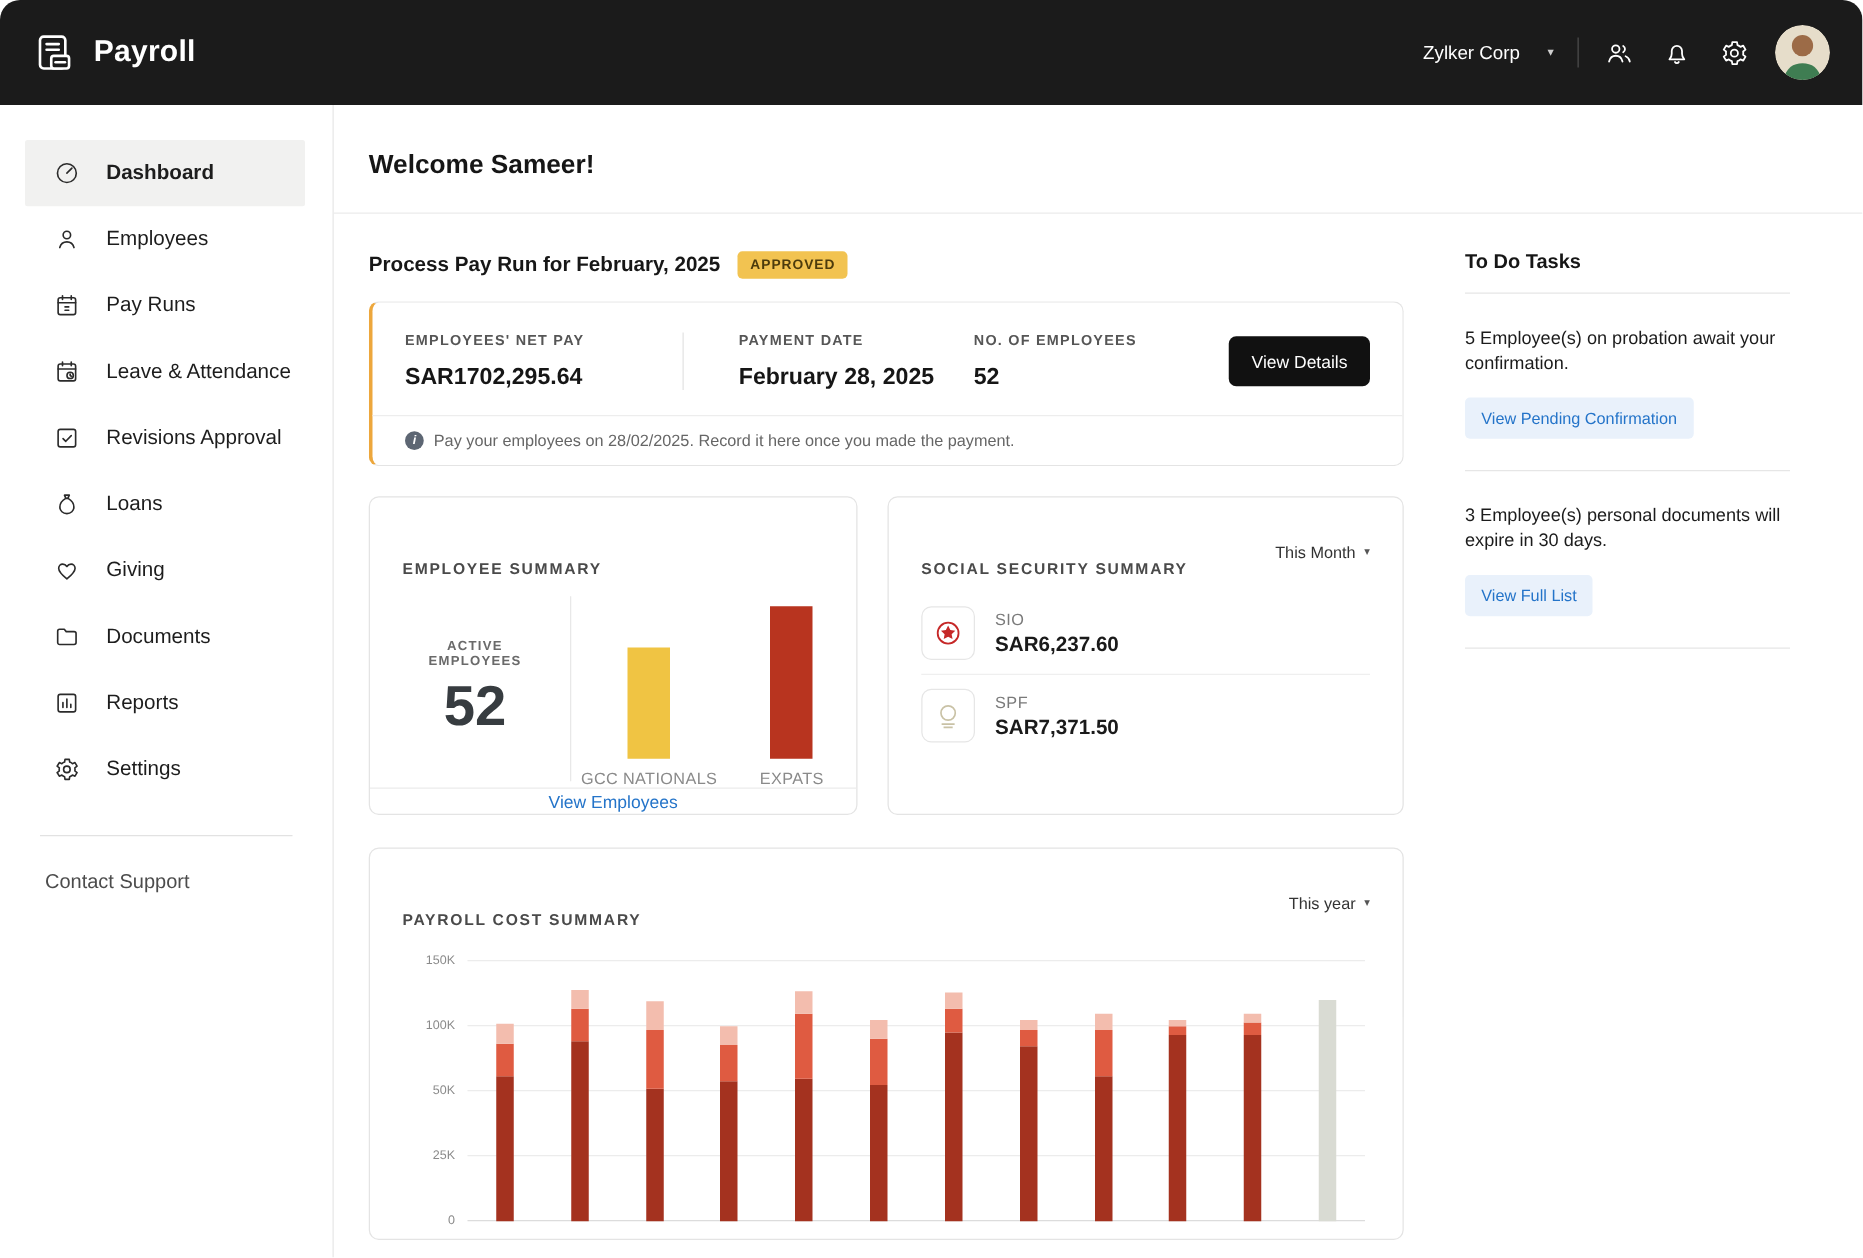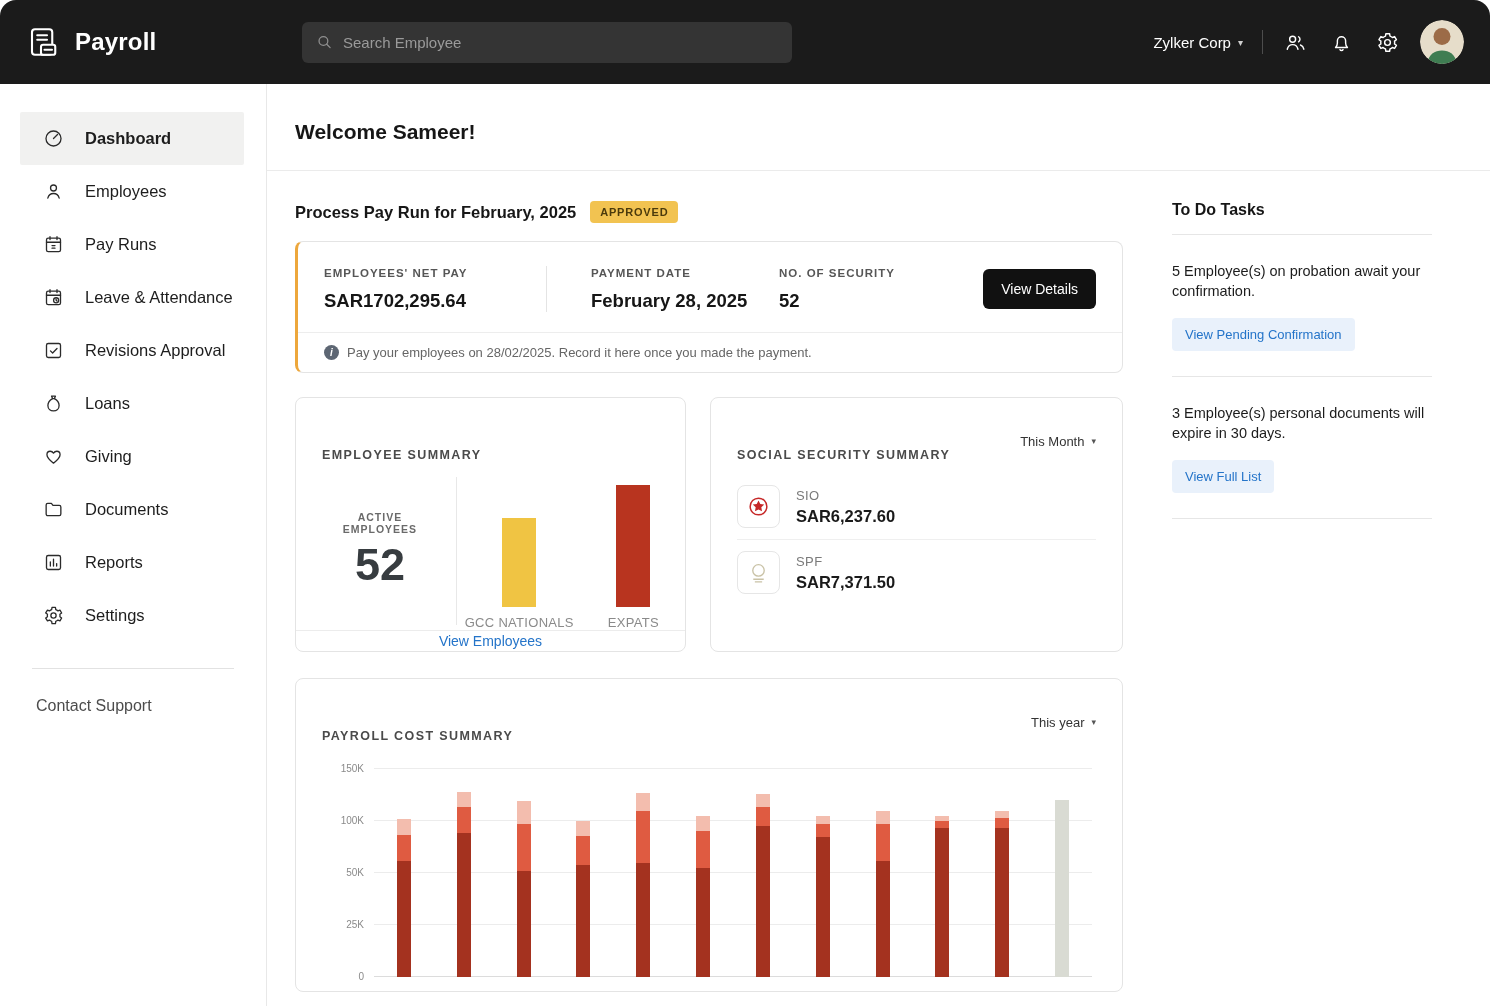--- a/index.html
+++ b/index.html
@@ -28,21 +28,21 @@
     display: flex; align-items: center; gap: 10px; padding: 0 14px;
   }
   .search-box svg { width: 18px; height: 18px; stroke: #8f8f8f; fill: none; stroke-width: 1.8; stroke-linecap: round; }
   .search-input {
     background: transparent; border: none; outline: none;
     color: #e8e8e8; font-size: 15px; width: 100%;
     font-family: "Liberation Sans", sans-serif;
   }
   .search-input::placeholder { color: #9a9a9a; }
   .topbar-right { margin-left: auto; display: flex; align-items: center; gap: 19px; }
-  .org-switcher { display: flex; align-items: center; gap: 7px; color: #fff; font-size: 15px; cursor: pointer; }
+  .org-switcher { display: flex; align-items: center; gap: 22px; color: #fff; font-size: 15px; cursor: pointer; }
   .org-switcher .caret { font-size: 10px; color: #cfcfcf; }
   .vert-sep { width: 1px; height: 24px; background: #4d4d4d; }
   .icon-btn { background: none; border: none; cursor: pointer; padding: 2px; display: flex; }
   .icon-btn svg { width: 23px; height: 23px; stroke: #fff; fill: none; stroke-width: 1.5; stroke-linecap: round; stroke-linejoin: round; }
   .avatar { width: 44px; height: 44px; border-radius: 50%; overflow: hidden; cursor: pointer; }
   .avatar svg { display: block; }
 
   
   .below { flex: 1; display: flex; min-height: 0; }
   .sidebar { width: 267px; flex: 0 0 267px; border-right: 1px solid #e8e8e8; padding-top: 28px; }
@@ -173,27 +173,20 @@
         <svg viewBox="0 0 24 24" fill="none" stroke="#fff" stroke-width="1.4" stroke-linecap="round" stroke-linejoin="round">
           <rect x="4" y="3.5" width="13.5" height="17" rx="2"></rect>
           <path d="M7.5 7.5h6.5M7.5 10.5h6.5"></path>
           <rect x="10" y="13.8" width="9.5" height="6.7" rx="1.4" fill="#1b1b1b"></rect>
           <path d="M12.3 17.2h5"></path>
         </svg>
       </span>
       <span class="app-name">Payroll</span>
     </div>
 
-    <div class="search-box">
-      <svg viewBox="0 0 24 24">
-          <circle cx="10.5" cy="10.5" r="6.2"></circle>
-          <path d="M15.2 15.2 L20 20"></path>
-        </svg>
-      <input class="search-input" type="text" placeholder="Search Employee" style="">
-    </div>
 
     <div class="topbar-right">
       <div class="org-switcher">
         <span>Zylker Corp</span>
         <span class="caret">▾</span>
       </div>
       <span class="vert-sep"></span>
       <button class="icon-btn">
         <svg viewBox="0 0 24 24">
             <circle cx="9" cy="8.6" r="3.1"></circle>
@@ -347,21 +340,21 @@
               <div class="stat stat-netpay">
                 <div class="stat-label">EMPLOYEES' NET PAY</div>
                 <div class="stat-value">SAR1702,295.64</div>
               </div>
               <div class="stat-divider"></div>
               <div class="stat stat-date">
                 <div class="stat-label">PAYMENT DATE</div>
                 <div class="stat-value">February 28, 2025</div>
               </div>
               <div class="stat stat-count">
-                <div class="stat-label">NO. OF SECURITY</div>
+                <div class="stat-label">NO. OF EMPLOYEES</div>
                 <div class="stat-value">52</div>
               </div>
               <button class="view-details-btn">View Details</button>
             </div>
             <div class="payrun-note">
               <span class="info-icon">i</span>
               <span>Pay your employees on 28/02/2025. Record it here once you made the payment.</span>
             </div>
           </section>
 

